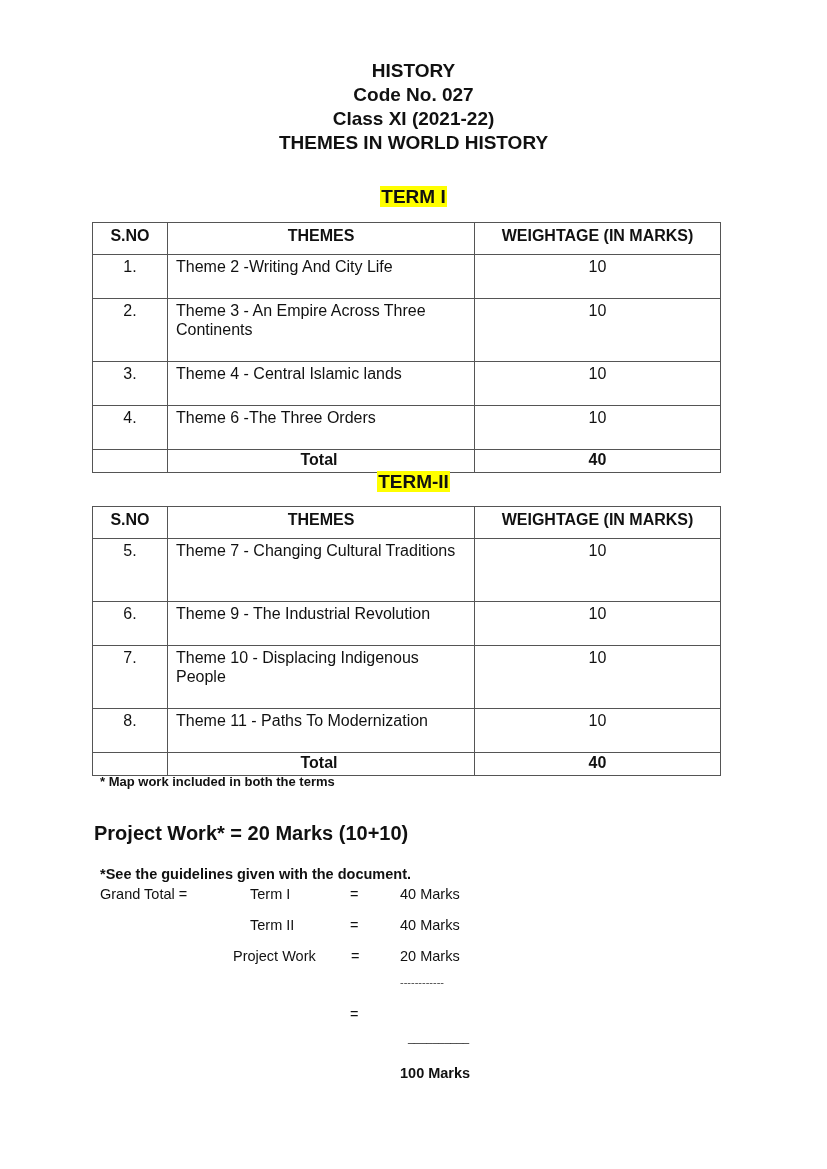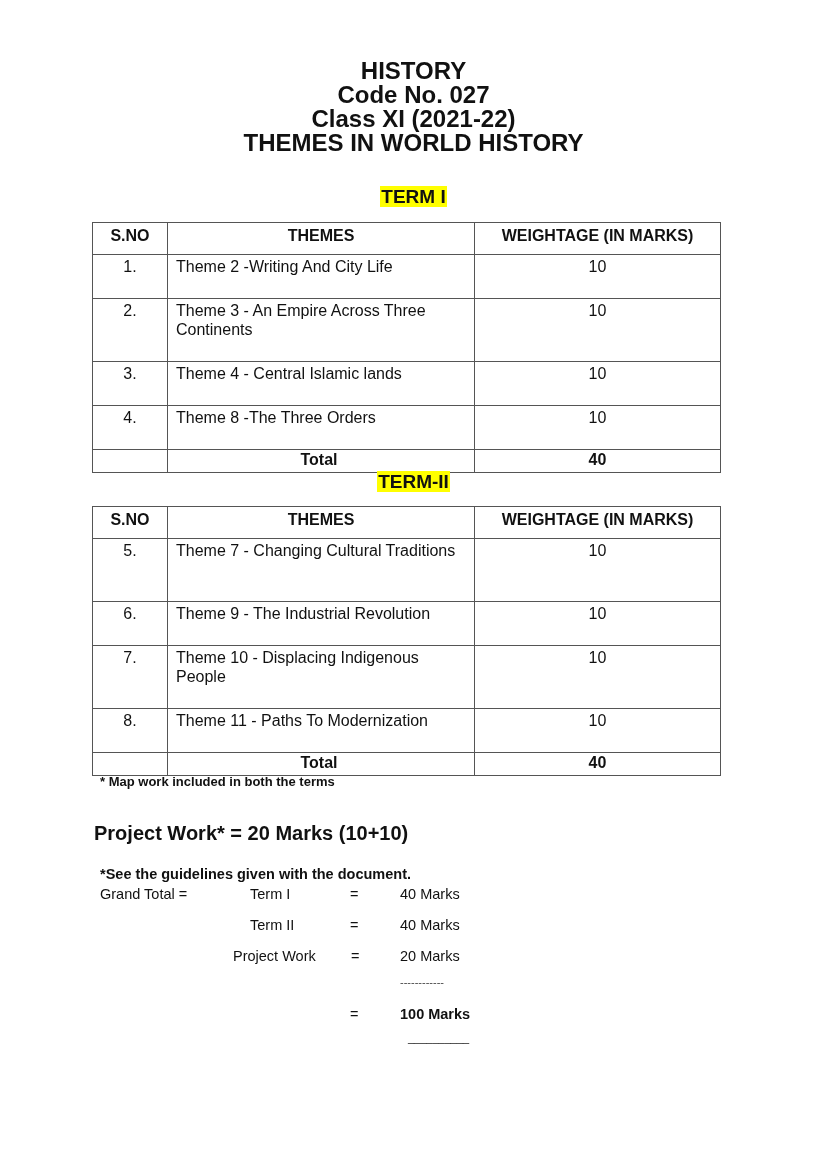--- a/index.html
+++ b/index.html
@@ -2,21 +2,21 @@
 <html><head>
 <meta charset="utf-8">
 <style>
   html, body { margin: 0; padding: 0; background: #ffffff; }
   body {
     width: 827px; height: 1169px; position: relative; overflow: hidden;
     font-family: "Liberation Sans", sans-serif; color: #111;
   }
   .titles {
     position: absolute; left: 0; width: 827px; top: 59px;
-    text-align: center; font-weight: bold; font-size: 24px; line-height: 24px;
+    text-align: center; font-weight: bold; font-size: 19px; line-height: 24px;
   }
   .term-head {
     position: absolute; left: 0; width: 827px; text-align: center;
     font-weight: bold; font-size: 19px; line-height: 24px;
   }
   .term-head span { background: #ffff00; padding: 0 1px; }
   table.syl {
     position: absolute; left: 92px; width: 629px;
     border-collapse: collapse; font-size: 16px;
   }
@@ -70,21 +70,21 @@
     <td class="c2">Theme 3 - An Empire Across Three Continents</td>
     <td class="c3">10</td>
   </tr>
   <tr class="r1">
     <td class="c1">3.</td>
     <td class="c2">Theme 4 - Central Islamic lands</td>
     <td class="c3">10</td>
   </tr>
   <tr class="r1">
     <td class="c1">4.</td>
-    <td class="c2">Theme 8 -The Three Orders</td>
+    <td class="c2">Theme 6 -The Three Orders</td>
     <td class="c3">10</td>
   </tr>
   <tr class="tot">
     <td class="c1"></td>
     <td class="c2">Total</td>
     <td class="c3">40</td>
   </tr>
 </tbody>
   </table>
 
@@ -142,16 +142,16 @@
   <div class="gt" style="left:350px; top:917px;">=</div>
   <div class="gt" style="left:400px; top:917px;">40 Marks</div>
 
   <div class="gt" style="left:200px; top:948px;margin-left:33px;">Project Work</div>
   <div class="gt" style="left:351px; top:948px;">=</div>
   <div class="gt" style="left:400px; top:948px;">20 Marks</div>
 
   <div class="gt" style="left:400px; top:976px; font-size:11px; color:#444;">------------</div>
 
   <div class="gt" style="left:350px; top:1006px;">=</div>
-  <div class="gt bold" style="left:400px; top:1006px;">100 Marks</div>
+  <div class="gt bold" style="left:400px; top:1065px;">100 Marks</div>
 
   <div class="gt" style="left:408px; top:1032px; font-size:11px;">__________</div>
 </div>
 
 </body></html>

